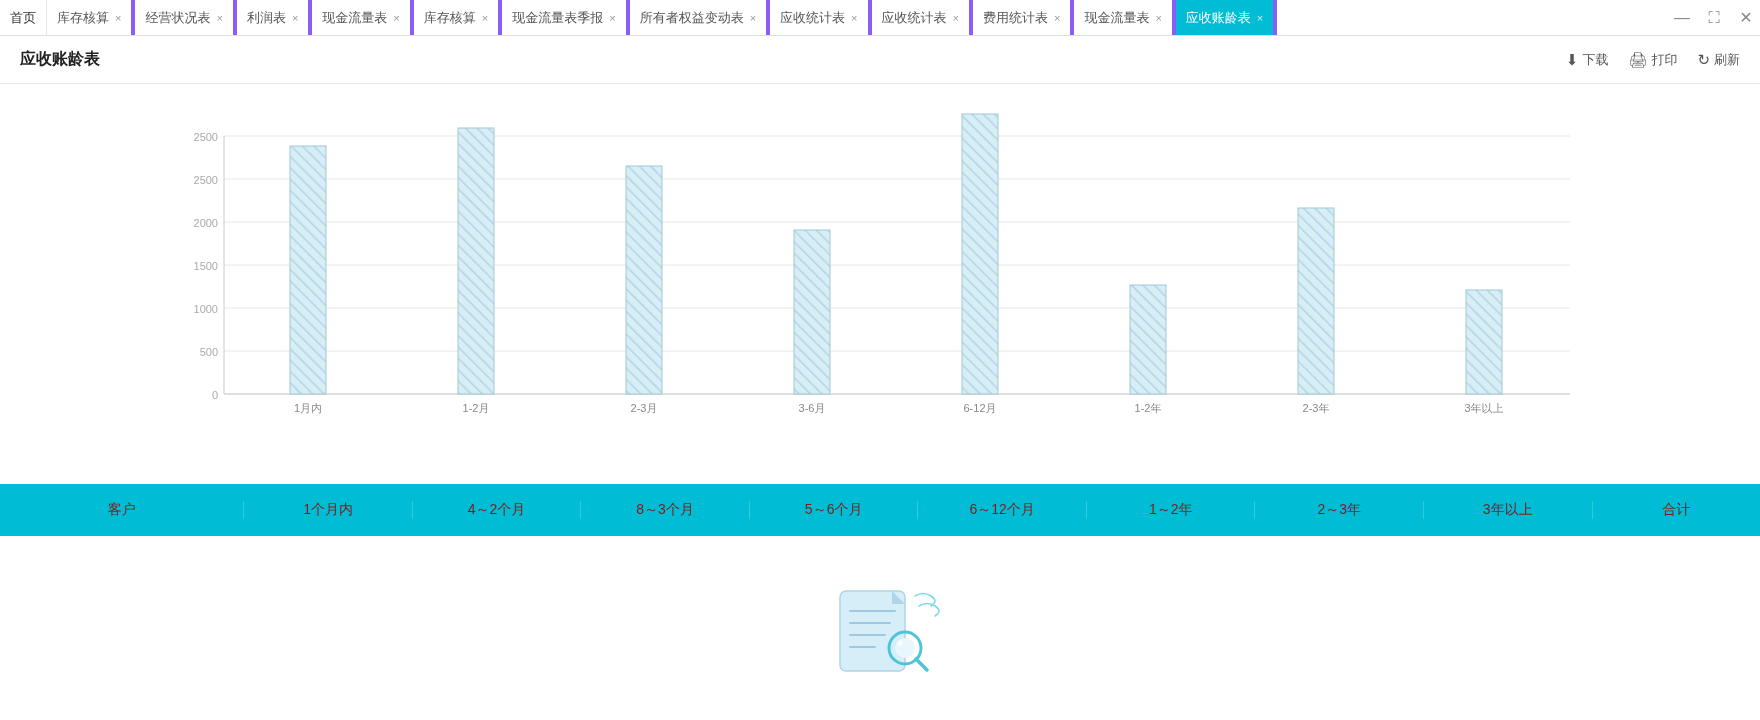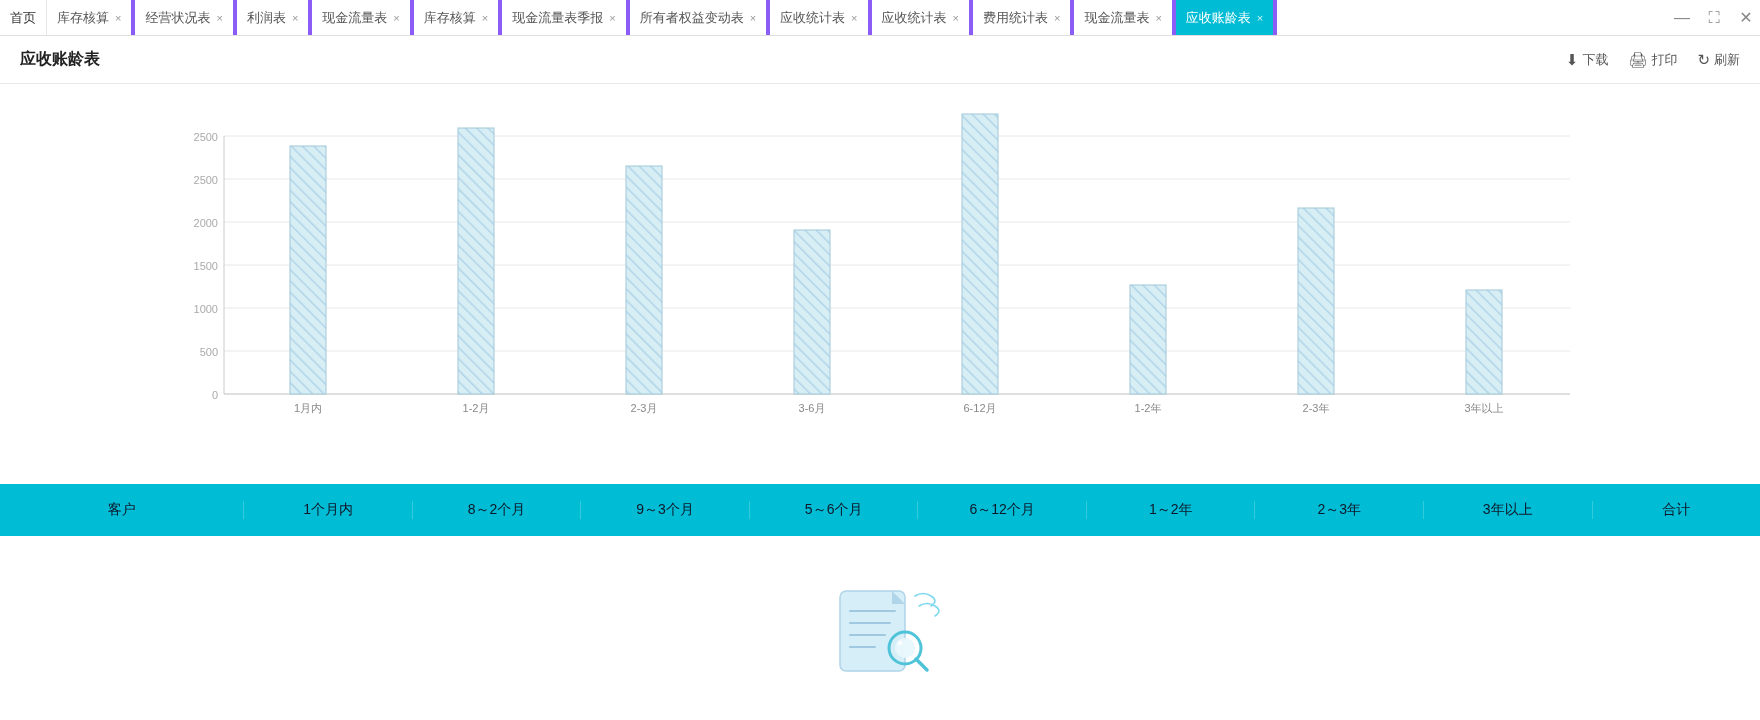--- a/index.html
+++ b/index.html
@@ -102,21 +102,21 @@
     .chart-area {
       background: #fff;
       padding: 20px 30px 10px 30px;
       height: 400px;
       position: relative;
     }
 
     .table-header {
       display: flex;
       background: #00bcd4;
-      color: #0f172a;
+      color: #7f1d1d;
       font-size: 14px;
       font-weight: 500;
       height: 52px;
       align-items: center;
     }
 
     .th-cell {
       flex: 1;
       text-align: center;
       padding: 0 8px;
@@ -271,22 +271,22 @@
       <text x="1136" y="308" font-size="11" fill="#888" text-anchor="middle">2-3年</text>
 
       <rect x="1286" y="186" width="36" height="104" fill="url(#hatch)" stroke="#a0c8d8" stroke-width="1"></rect>
       <text x="1304" y="308" font-size="11" fill="#888" text-anchor="middle">3年以上</text>
     </svg>
   </div>
 
   <div class="table-header">
     <div class="th-cell" style="flex:1.5;">客户</div>
     <div class="th-cell">1个月内</div>
-    <div class="th-cell">8～2个月</div>
-    <div class="th-cell">9～3个月</div>
+    <div class="th-cell">4～2个月</div>
+    <div class="th-cell">8～3个月</div>
     <div class="th-cell">5～6个月</div>
     <div class="th-cell">6～12个月</div>
     <div class="th-cell">1～2年</div>
     <div class="th-cell">2～3年</div>
     <div class="th-cell">3年以上</div>
     <div class="th-cell">合计</div>
   </div>
 
   <div class="empty-area">
     <svg width="130" height="110" viewBox="0 0 130 110">

